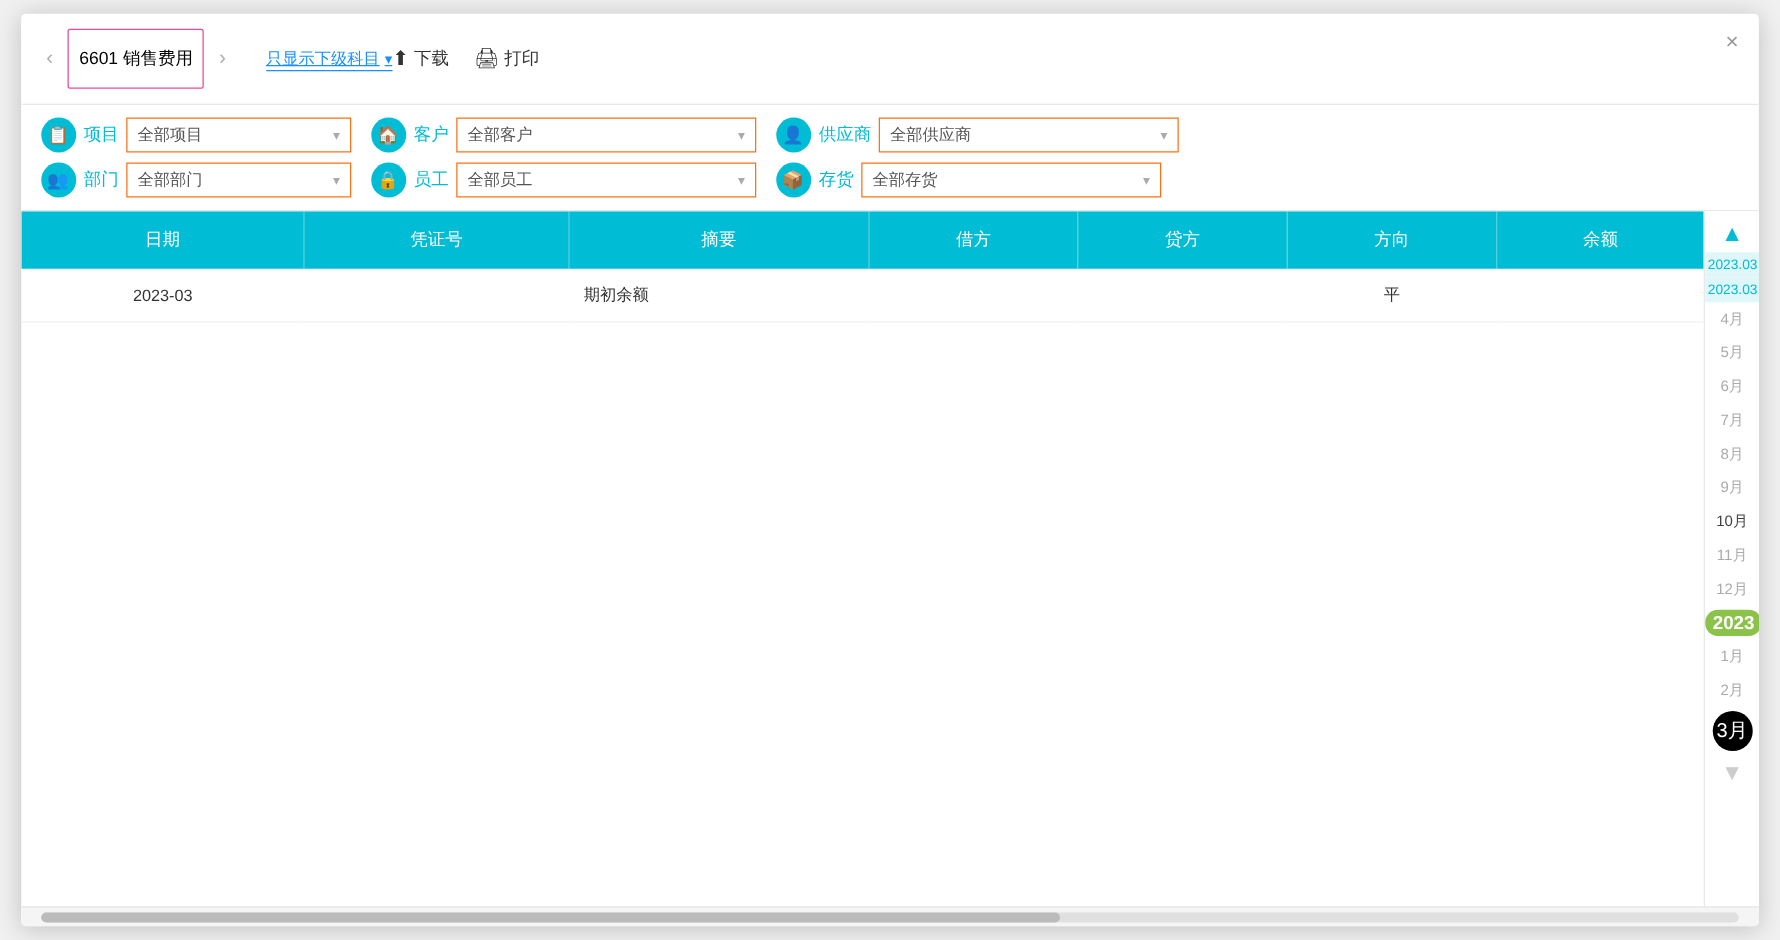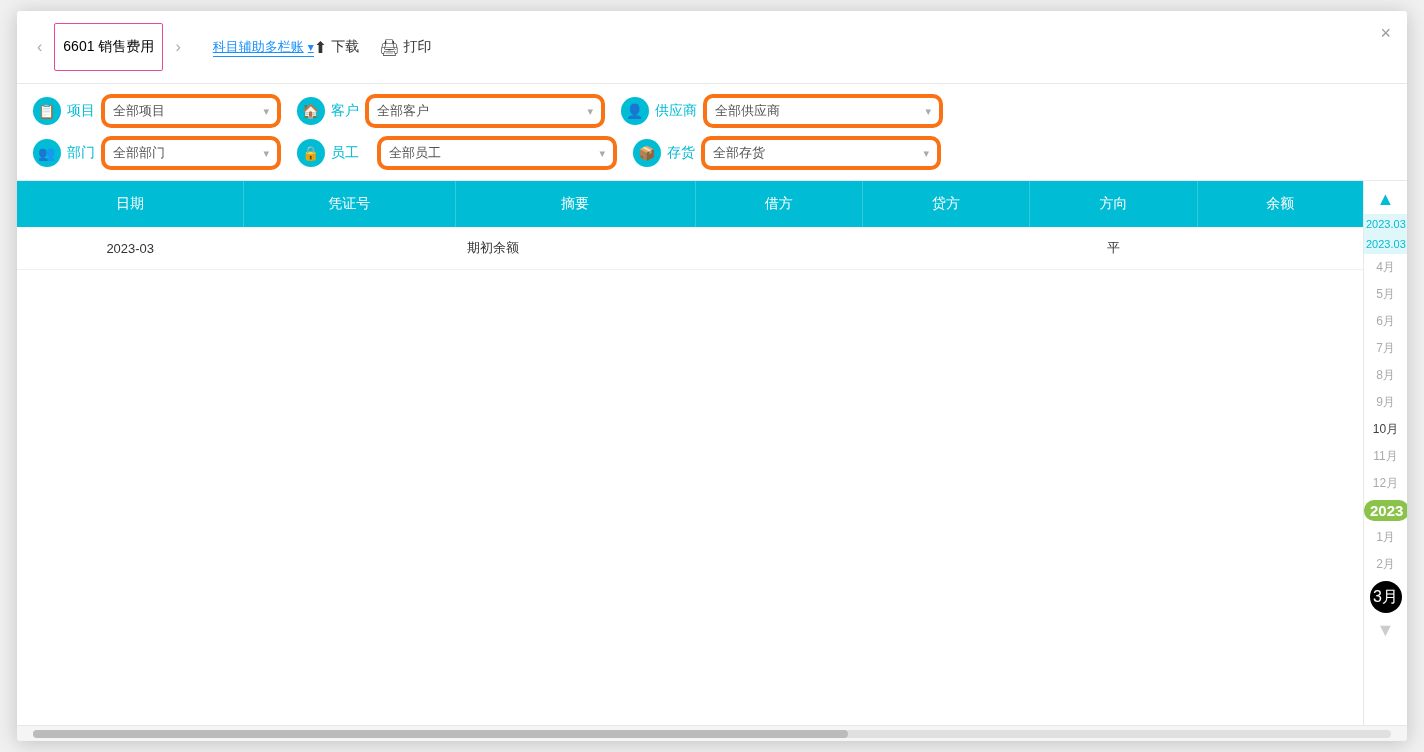--- a/index.html
+++ b/index.html
@@ -135,22 +135,22 @@
       flex-shrink: 0;
     }
     .filter-label {
       color: #00bcd4;
       font-size: 14px;
       white-space: nowrap;
     }
     .filter-select {
       display: flex;
       align-items: center;
-      border: 4px solid #f97316;
-      border-radius: 10px;
+      border: 1px solid #f97316;
+      border-radius: 0;
       padding: 4px 8px;
       min-width: 180px;
       cursor: pointer;
       background: #fff;
       justify-content: space-between;
       gap: 8px;
     }
     .filter-select-text {
       color: #555;
       font-size: 13px;
@@ -238,21 +238,21 @@
 <body>
 
 <div class="modal">
 
   <div class="header">
     <div class="header-left">
       <button class="nav-arrow">‹</button>
       <div class="account-code">6601 销售费用</div>
       <button class="nav-arrow">›</button>
       <div class="show-sub-btn">
-        <span>科目辅助多栏账</span>
+        <span>只显示下级科目</span>
         <span class="chevron">▾</span>
       </div>
     </div>
     <div class="header-actions">
       <button class="action-btn">
         <span style="font-size:16px;">⬆</span>
         <span>下载</span>
       </button>
       <button class="action-btn">
         <span style="font-size:16px;">🖨</span>
@@ -296,21 +296,21 @@
         <div class="filter-icon">👥</div>
         <span class="filter-label">部门</span>
         <div class="filter-select">
           <span class="filter-select-text">全部部门</span>
           <span class="filter-select-arrow">▾</span>
         </div>
       </div>
       <div class="filter-item">
         <div class="filter-icon">🔒</div>
         <span class="filter-label">员工</span>
-        <div class="filter-select" style="min-width:240px;margin-left:12px;">
+        <div class="filter-select" style="min-width:240px;">
           <span class="filter-select-text">全部员工</span>
           <span class="filter-select-arrow">▾</span>
         </div>
       </div>
       <div class="filter-item">
         <div class="filter-icon">📦</div>
         <span class="filter-label">存货</span>
         <div class="filter-select" style="min-width:240px;">
           <span class="filter-select-text">全部存货</span>
           <span class="filter-select-arrow">▾</span>

